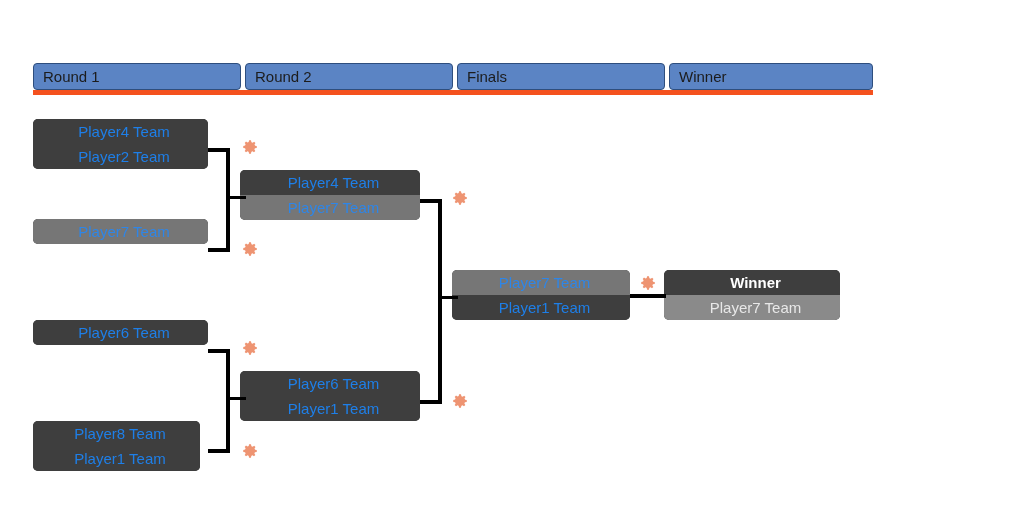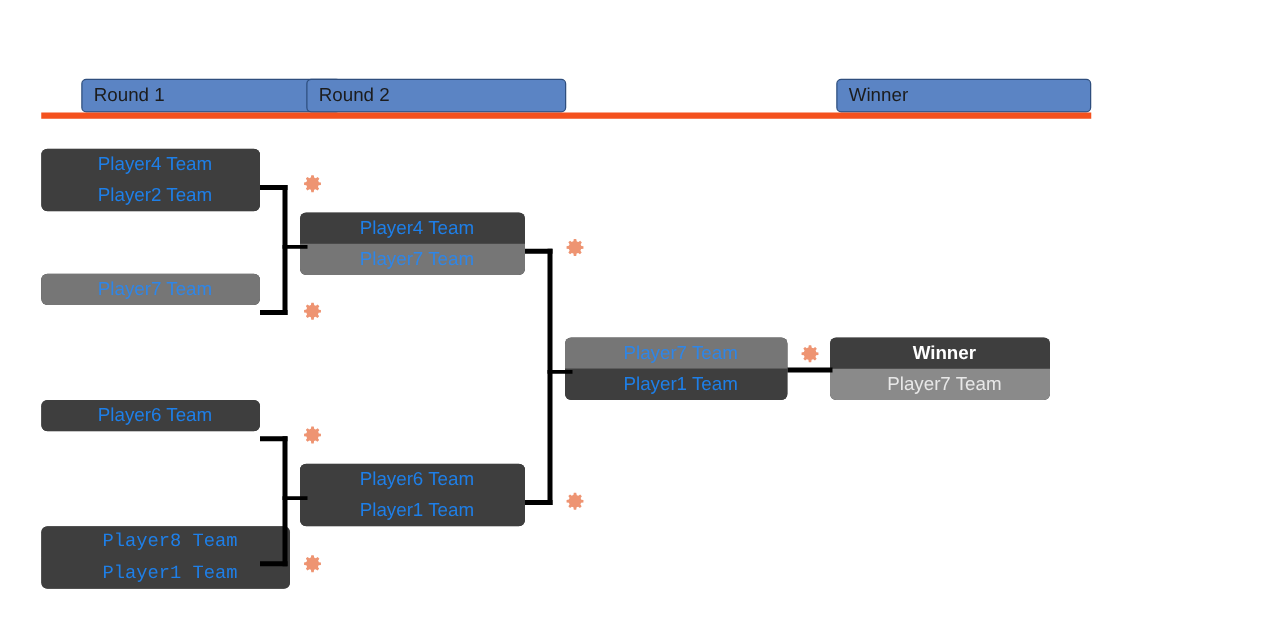--- a/index.html
+++ b/index.html
@@ -98,40 +98,41 @@
     font-size: 17px;
     color: #EE9472;
     user-select: none;
   }
   .gear svg { display: block; }
 </style>
 </head>
 <body>
 
 <div id="round-headers">
-  <div class="round-header" style="left:0px;  width:208px;margin-left:32px;">Round 1</div>
+  <div class="round-header" style="left:0px;  width:208px;">Round 1</div>
   <div class="round-header" style="left:212px; width:208px;">Round 2</div>
+  <div class="round-header" style="left:424px; width:208px;">Finals</div>
   <div class="round-header" style="left:636px; width:204px;">Winner</div>
 </div>
 <div id="header-underline"></div>
 
 <div class="match" style="left:33px; top:119px; width:175px;">
   <div class="slot">Player4 Team</div>
   <div class="slot">Player2 Team</div>
 </div>
 
 <div class="match" style="left:33px; top:219px; width:175px;">
   <div class="slot highlight">Player7 Team</div>
 </div>
 
 <div class="match" style="left:33px; top:320px; width:175px;">
   <div class="slot">Player6 Team</div>
 </div>
 
-<div class="match" style="left:33px; top:421px; width:199px;font-family:Liberation Mono, monospace;">
+<div class="match" style="left:33px; top:421px; width:167px;">
   <div class="slot">Player8 Team</div>
   <div class="slot">Player1 Team</div>
 </div>
 
 <div class="match" style="left:240px; top:170px; width:180px;">
   <div class="slot">Player4 Team</div>
   <div class="slot highlight">Player7 Team</div>
 </div>
 
 <div class="match" style="left:240px; top:371px; width:180px;">

